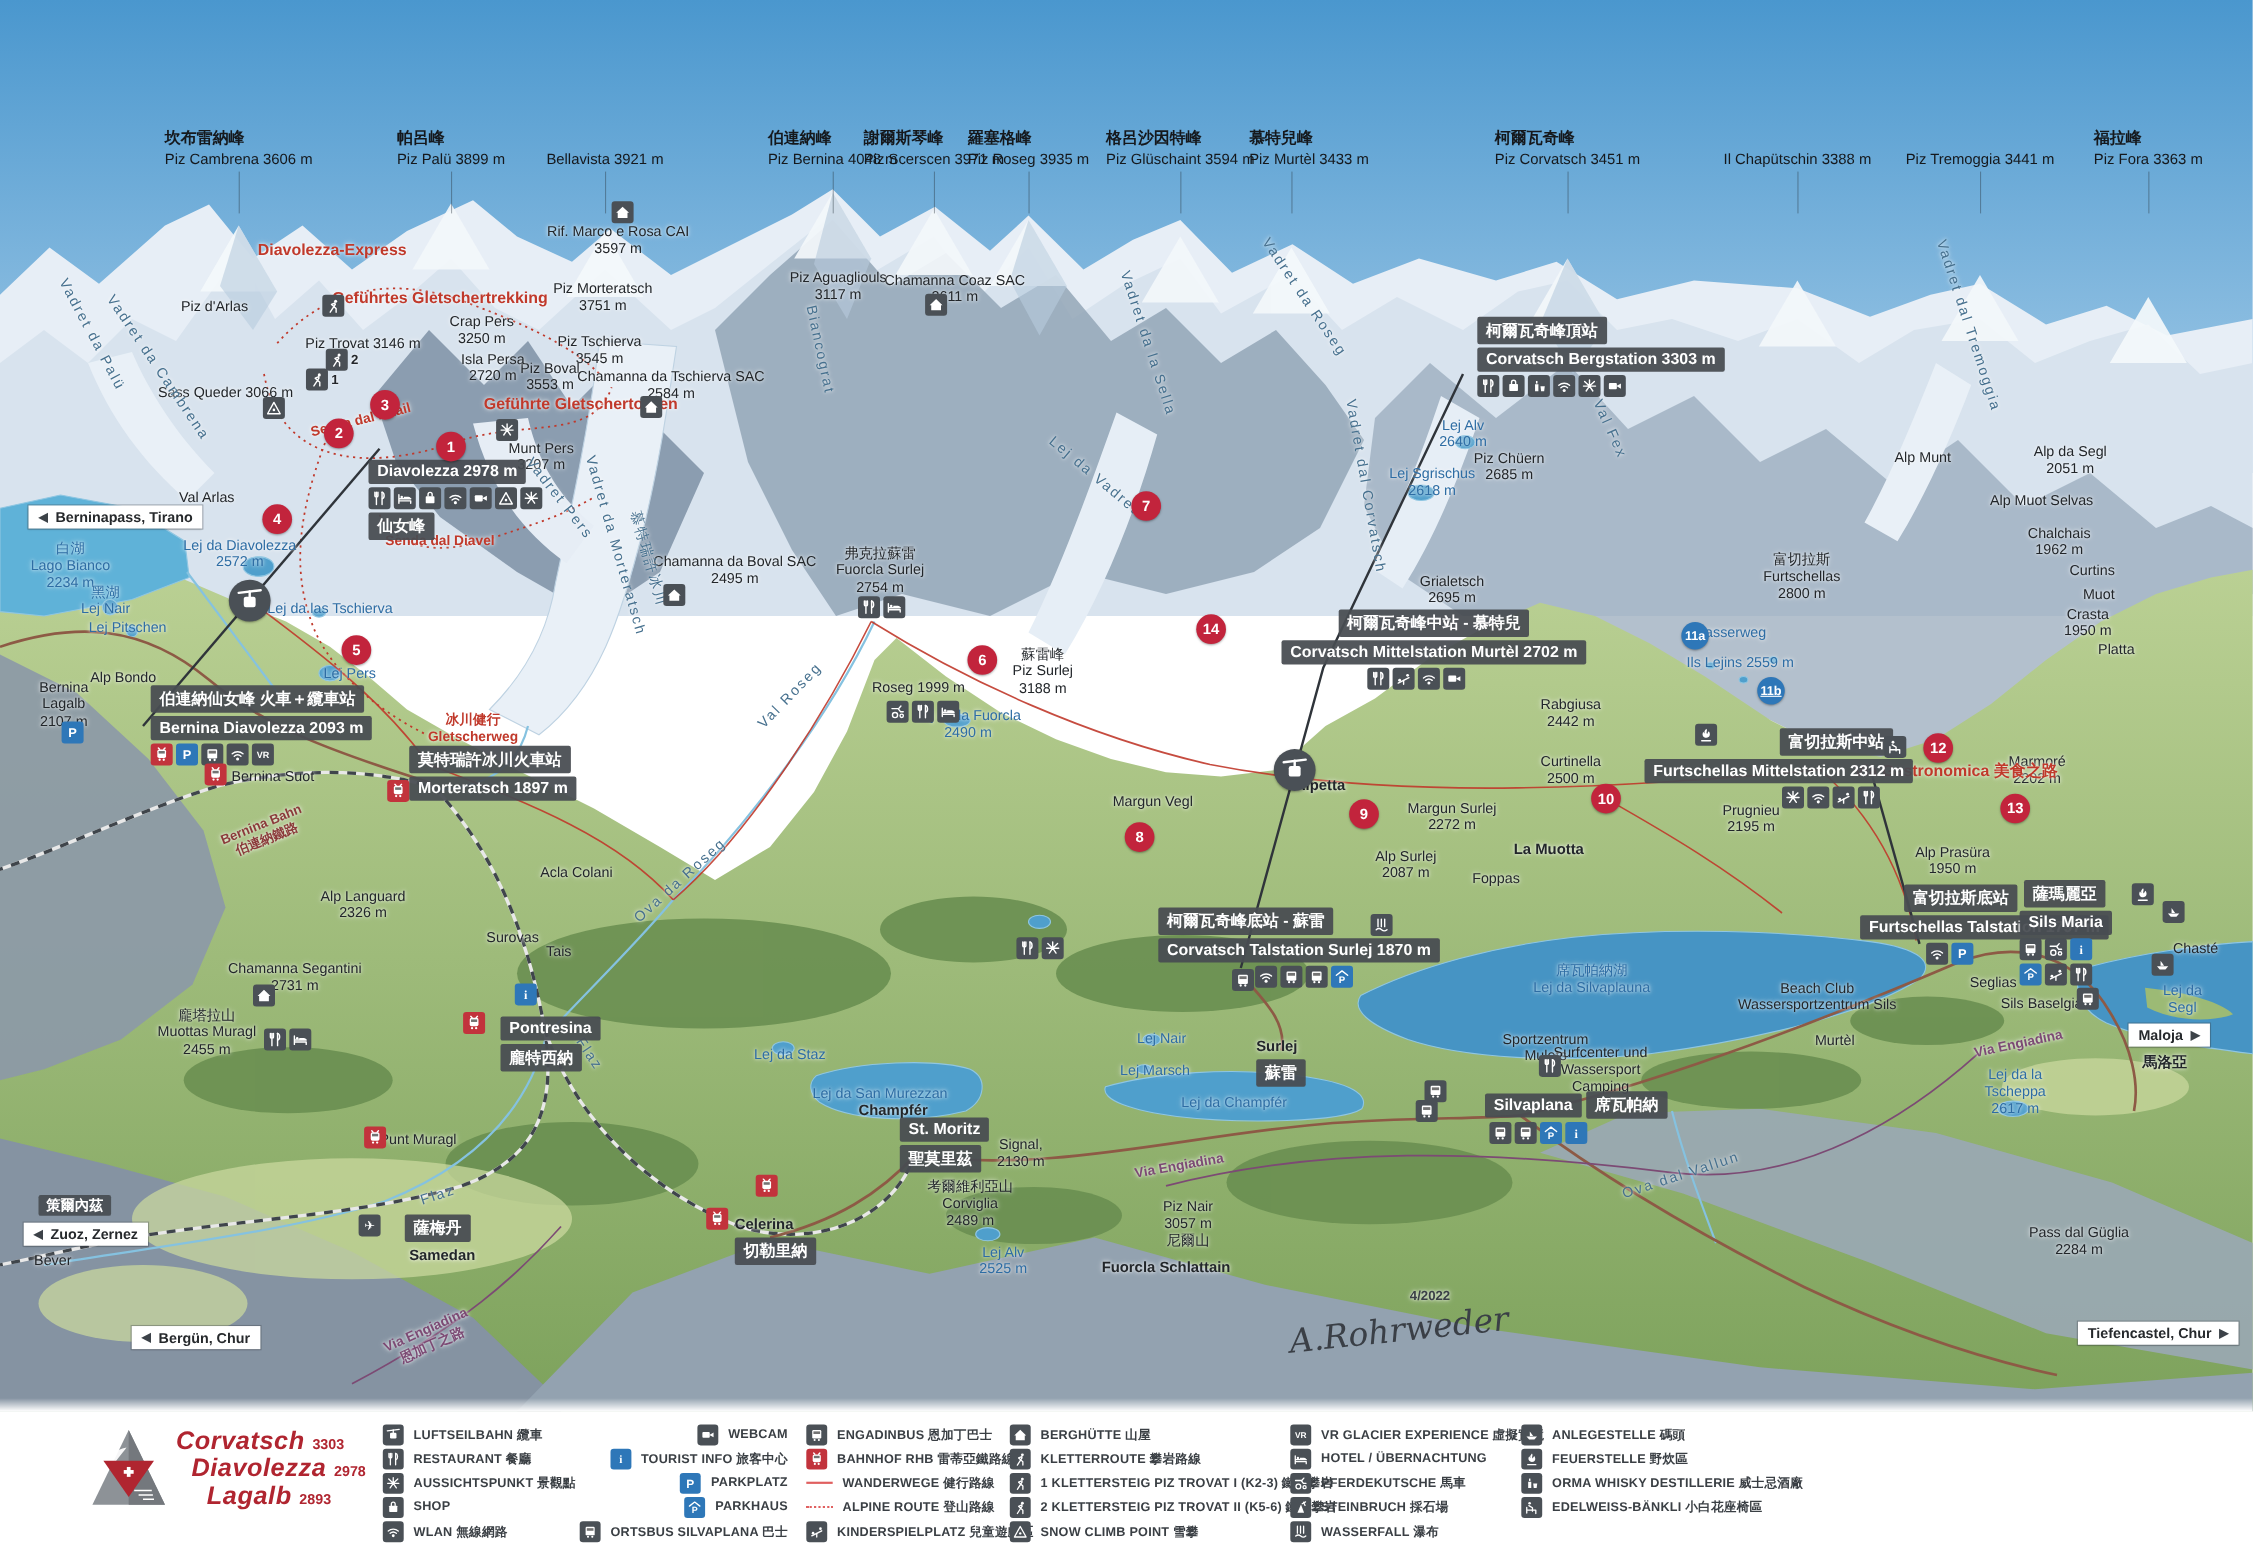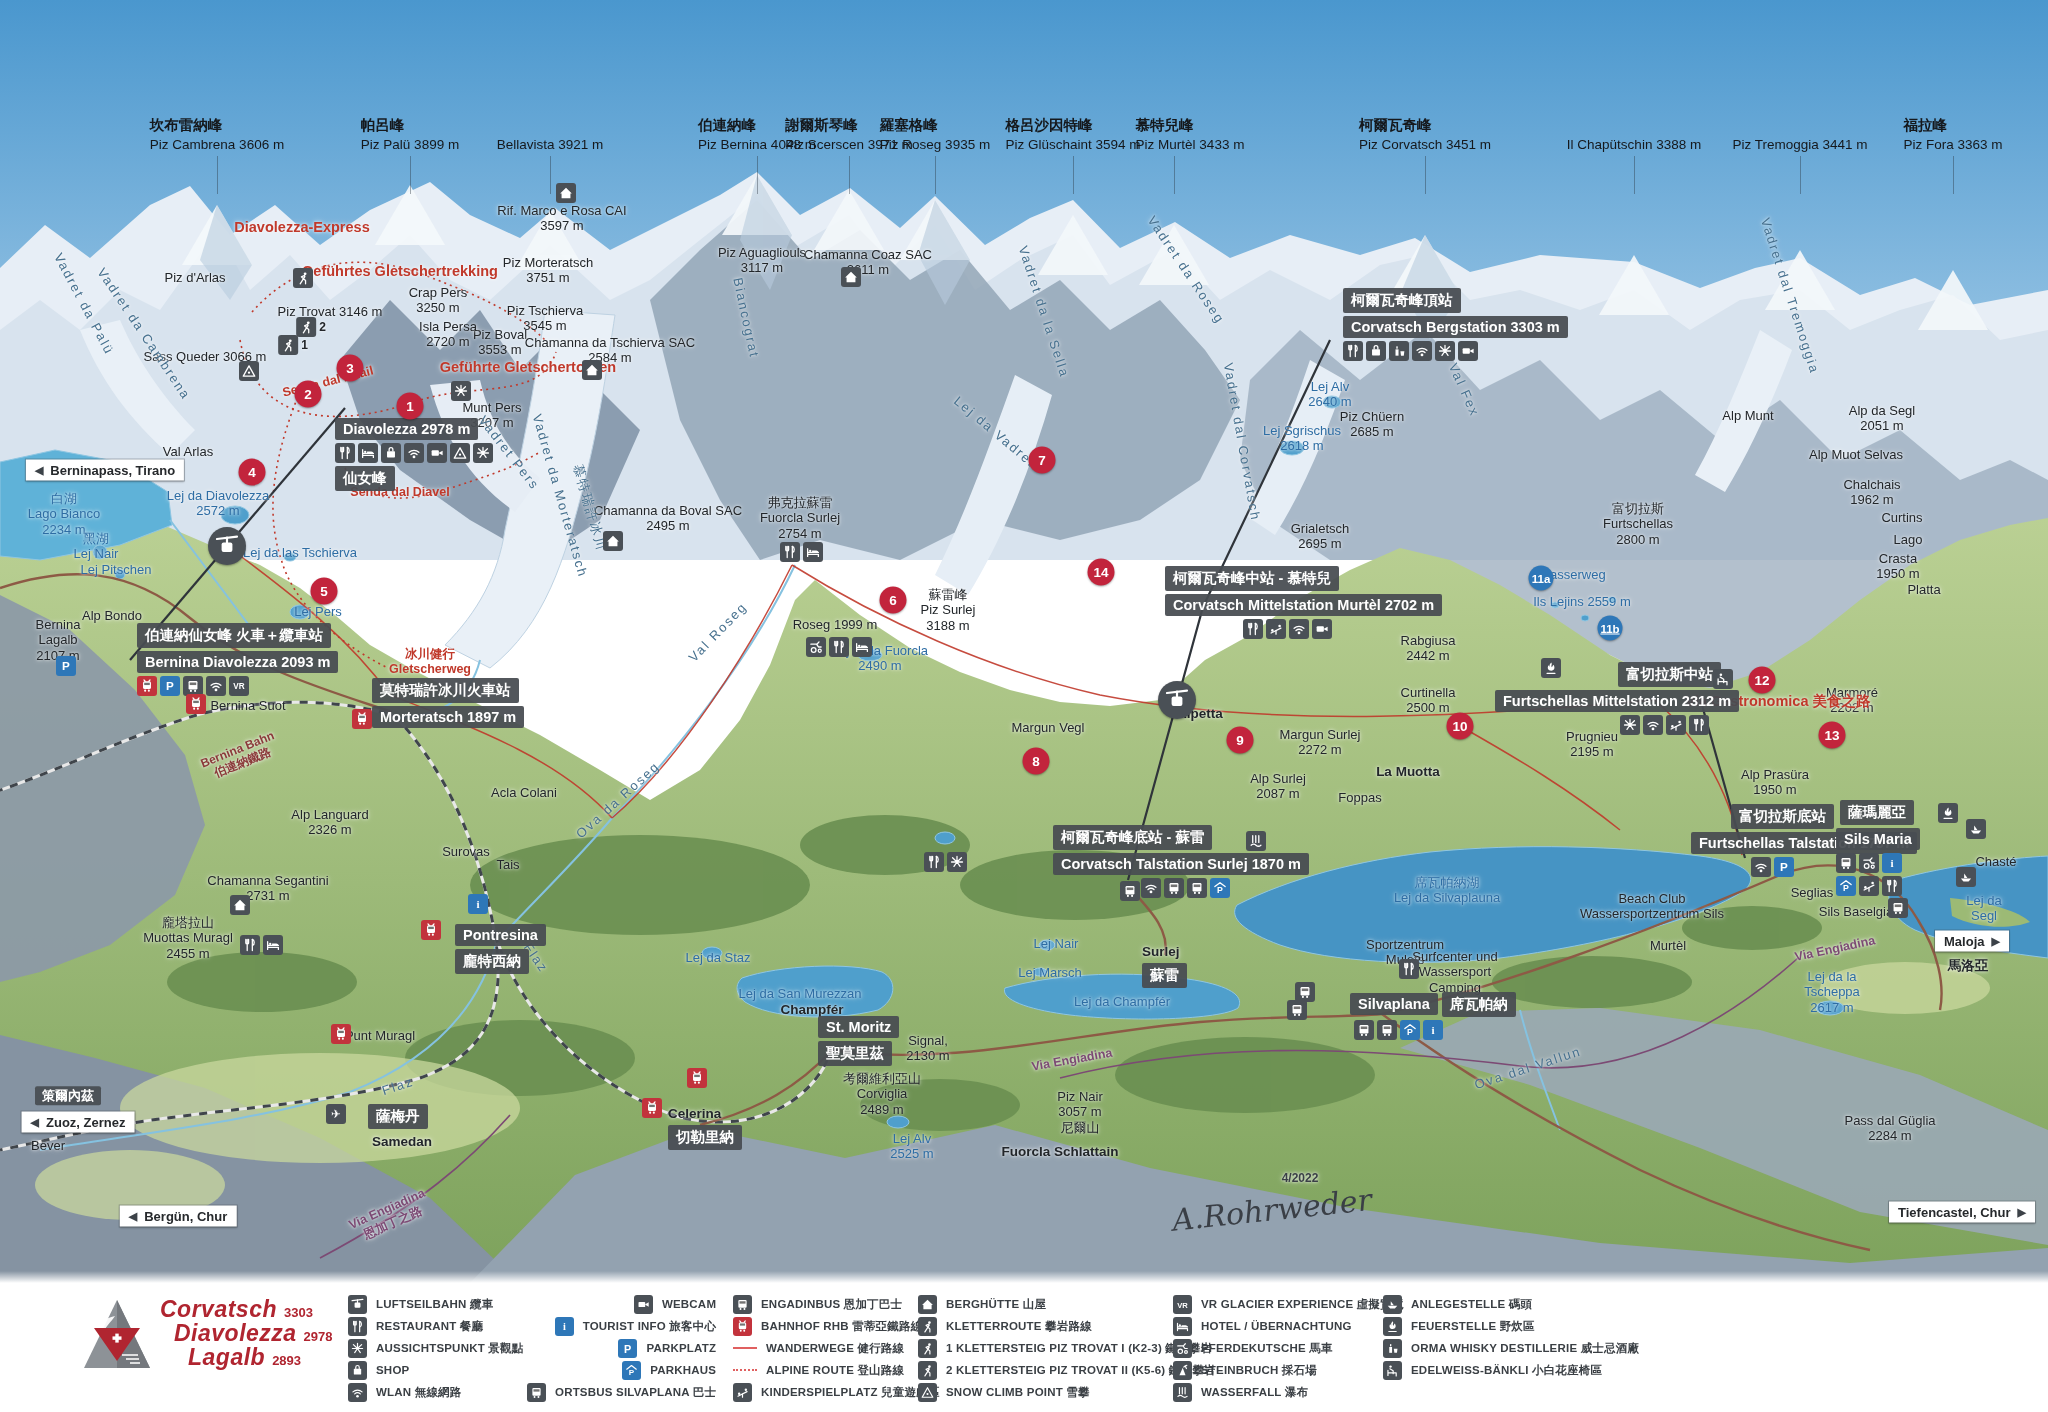--- a/index.html
+++ b/index.html
@@ -320,21 +320,21 @@
       <div class="lab lab-place" style="left: 1372px; top: 424px;">Piz Chüern
 2685 m</div>
       <div class="lab lab-water" style="left: 1582px; top: 602px;">Ils Lejins 2559 m</div>
       <div class="lab lab-place" style="left: 1748px; top: 416px;">Alp Munt</div>
       <div class="lab lab-place" style="left: 1882px; top: 418px;">Alp da Segl
 2051 m</div>
       <div class="lab lab-place" style="left: 1856px; top: 455px;">Alp Muot Selvas</div>
       <div class="lab lab-place" style="left: 1872px; top: 492px;">Chalchais
 1962 m</div>
       <div class="lab lab-place" style="left: 1902px; top: 518px;">Curtins</div>
-      <div class="lab lab-place" style="left: 1908px; top: 540px;">Lago</div>
+      <div class="lab lab-place" style="left: 1908px; top: 540px;">Muot</div>
       <div class="lab lab-place" style="left: 1898px; top: 566px;">Crasta
 1950 m</div>
       <div class="lab lab-place" style="left: 1924px; top: 590px;">Platta</div>
       <div class="lab lab-place" style="left: 1852px; top: 700px;">Marmoré
 2202 m</div>
       <div class="lab lab-water" style="left: 1984px; top: 908px;">Lej da Segl</div>
       <div class="lab lab-place" style="left: 1996px; top: 862px;">Chasté</div>
       <div class="lab lab-place" style="left: 1812px; top: 893px;">Seglias</div>
       <div class="lab lab-place" style="left: 1856px; top: 912px;">Sils Baselgia</div>
       <div class="lab lab-place" style="left: 1668px; top: 946px;">Murtèl</div>
@@ -567,21 +567,21 @@
             </svg>
           </div>
           <div class="ibox" style="background: rgb(74, 80, 86);">
             <svg viewBox="0 0 12 12">
               <rect x="1.4" y="3.6" width="6.2" height="4.8" rx=".8" fill="#fff"></rect>
               <path d="M7.6 5.8 10.8 4v4L7.6 6.2z" fill="#fff"></path>
             </svg>
           </div>
         </div>
       </div>
-      <div class="station" style="left: 1165px; top: 566px;">
+      <div class="station" style="left: 1165px; top: 554px; text-align: center;">
         <div class="srow"><div class="sbox">柯爾瓦奇峰中站 - 慕特兒</div></div>
         <div class="srow"><div class="sbox">Corvatsch Mittelstation Murtèl  2702 m</div></div>
         <div class="srow sicons" style="margin-left: 78px;">
           <div class="ibox" style="background: rgb(74, 80, 86);">
             <svg viewBox="0 0 12 12">
               <path d="M3.6 1.2v9.6M2.4 1.2v3c0 1 2.4 1 2.4 0v-3" fill="none" stroke="#fff" stroke-width="1.1" stroke-linecap="round" stroke-linejoin="round"></path>
               <path d="M8 1.2v9.6" fill="none" stroke="#fff" stroke-width="1.1" stroke-linecap="round" stroke-linejoin="round"></path>
               <path d="M8 1.2c1.9.4 2.3 4.4.2 5.2" fill="none" stroke="#fff" stroke-width="1.1" stroke-linecap="round" stroke-linejoin="round"></path>
             </svg>
           </div>

